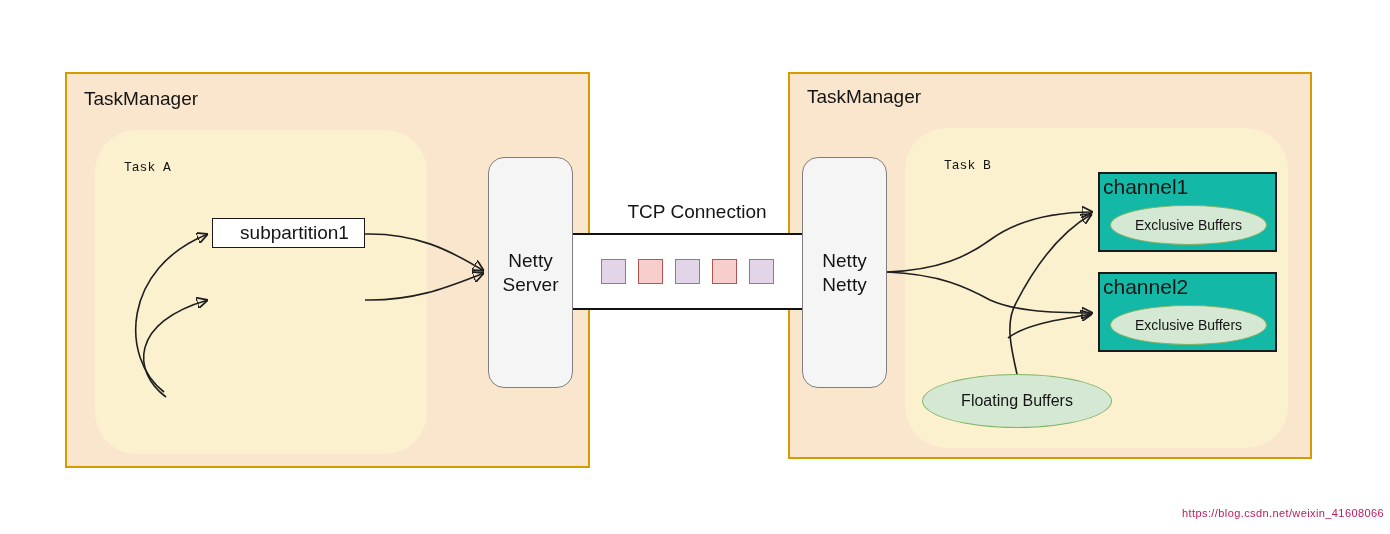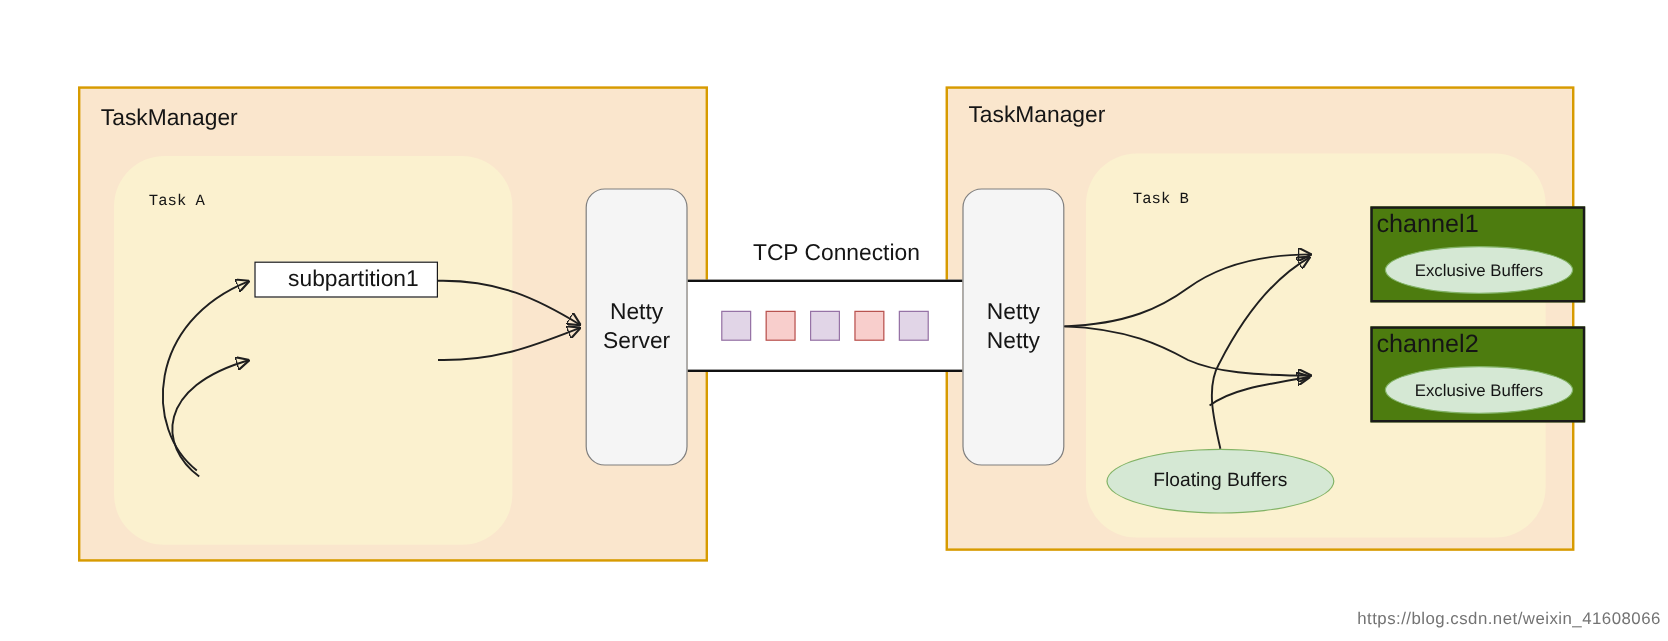--- a/index.html
+++ b/index.html
@@ -57,43 +57,43 @@
   
   .subpartition {
     left:212px; width:153px; height:30px;
     background:#fff; border:1.8px solid #1a1a1a; z-index:5;
     display:flex; align-items:center; justify-content:center; font-size:19px;padding-left:12px;
   }
   .sub1 { top:218px; } .sub2 { top:284px; }
 
   .channel {
     left:1098px; width:179px; height:80px;
-    background:#4d7c0f; border:2px solid #1a1a1a; z-index:5;margin-left:44px;
+    background:#14b8a6; border:2px solid #1a1a1a; z-index:5;
   }
   .ch1 { top:172px; } .ch2 { top:272px; }
   .channel-label { position:absolute; left:3px; top:1px; font-size:21px; }
 
   
   .ellipse {
     border-radius:50%;
     background:var(--green-fill,#d5e8d4);
     border:1.5px solid var(--green-border,#82b366);
     display:flex; align-items:center; justify-content:center; z-index:5;
   }
   .lbp      { left:163px; top:367px; width:188px; height:60px; font-size:20px; }
   .floating { left:922px; top:374px; width:190px; height:54px; font-size:16px; }
   .excl { position:absolute; left:10px; top:31px; width:157px; height:40px; font-size:14px; }
 
   
   #arrows { position:absolute; left:0; top:0; z-index:6; pointer-events:none; }
   #arrows path { fill:none; stroke:#1f1f1f; stroke-width:1.6; }
 
   .watermark {
-    right:6px; top:507px; font-size:14px; letter-spacing:0.4px;
-    color:#737373; z-index:10; white-space:nowrap;
+    right:6px; top:507px; font-size:11px; letter-spacing:0.4px;
+    color:#be185d; z-index:10; white-space:nowrap;
   }
 </style>
 </head>
 <body>
 
 <div id="canvas">
 
   <div class="abs tm tm-left"></div>
   <div class="abs tm tm-right"></div>
   <div class="abs tm-label" style="left:84px;top:88px;">TaskManager</div>

